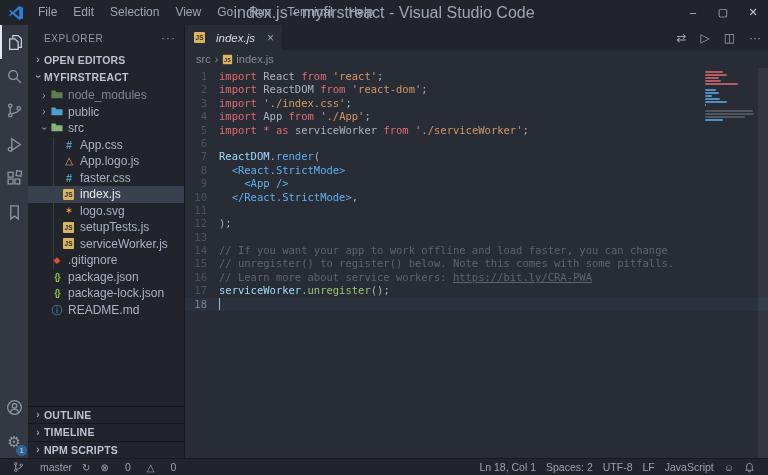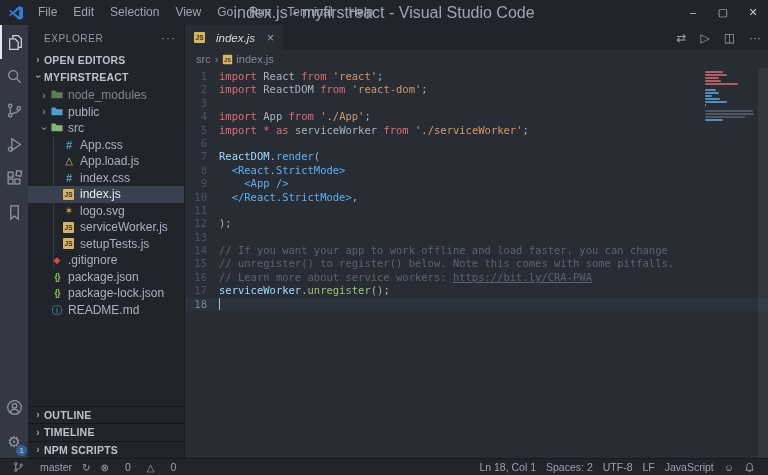--- a/index.html
+++ b/index.html
@@ -232,46 +232,46 @@
           <span>src</span>
         </div>
         <div class="tree-row" style="padding-left: 22px;">
           <span class="chev hidden">›</span>
           <span class="fi fi-css">#</span>
           <span>App.css</span>
         </div>
         <div class="tree-row" style="padding-left: 22px;">
           <span class="chev hidden">›</span>
           <span class="fi fi-test">△</span>
-          <span>App.load.js</span>
+          <span>App.logo.js</span>
         </div>
         <div class="tree-row" style="padding-left: 22px;">
           <span class="chev hidden">›</span>
           <span class="fi fi-css">#</span>
-          <span>index.css</span>
+          <span>faster.css</span>
         </div>
         <div class="tree-row selected" style="padding-left: 22px;">
           <span class="chev hidden">›</span>
           <span class="fi fi-js">JS</span>
           <span>index.js</span>
         </div>
         <div class="tree-row" style="padding-left: 22px;">
           <span class="chev hidden">›</span>
           <span class="fi fi-svg">✶</span>
           <span>logo.svg</span>
         </div>
         <div class="tree-row" style="padding-left: 22px;">
           <span class="chev hidden">›</span>
           <span class="fi fi-js">JS</span>
+          <span>setupTests.js</span>
+        </div>
+        <div class="tree-row" style="padding-left: 22px;">
+          <span class="chev hidden">›</span>
+          <span class="fi fi-js">JS</span>
           <span>serviceWorker.js</span>
-        </div>
-        <div class="tree-row" style="padding-left: 22px;">
-          <span class="chev hidden">›</span>
-          <span class="fi fi-js">JS</span>
-          <span>setupTests.js</span>
         </div>
         <div class="tree-row" style="padding-left: 10px;">
           <span class="chev hidden">›</span>
           <span class="fi fi-git">◆</span>
           <span>.gitignore</span>
         </div>
         <div class="tree-row" style="padding-left: 10px;">
           <span class="chev hidden">›</span>
           <span class="fi fi-npm">{}</span>
           <span>package.json</span>
@@ -329,20 +329,21 @@
           <div class="code-row">
             <span class="ln">1</span>
             <span class="code-text"><span class="tok-kw">import</span><span class="tok-pl"> React </span><span class="tok-kw">from</span><span class="tok-pl"> </span><span class="tok-str">'react'</span><span class="tok-pl">;</span></span>
           </div>
           <div class="code-row">
             <span class="ln">2</span>
             <span class="code-text"><span class="tok-kw">import</span><span class="tok-pl"> ReactDOM </span><span class="tok-kw">from</span><span class="tok-pl"> </span><span class="tok-str">'react-dom'</span><span class="tok-pl">;</span></span>
           </div>
           <div class="code-row">
             <span class="ln">3</span>
+            <span class="code-text"><span class="tok-kw">import</span><span class="tok-pl"> </span><span class="tok-str">'./index.css'</span><span class="tok-pl">;</span></span>
           </div>
           <div class="code-row">
             <span class="ln">4</span>
             <span class="code-text"><span class="tok-kw">import</span><span class="tok-pl"> App </span><span class="tok-kw">from</span><span class="tok-pl"> </span><span class="tok-str">'./App'</span><span class="tok-pl">;</span></span>
           </div>
           <div class="code-row">
             <span class="ln">5</span>
             <span class="code-text"><span class="tok-kw">import</span><span class="tok-pl"> </span><span class="tok-kw">*</span><span class="tok-pl"> </span><span class="tok-kw">as</span><span class="tok-pl"> serviceWorker </span><span class="tok-kw">from</span><span class="tok-pl"> </span><span class="tok-str">'./serviceWorker'</span><span class="tok-pl">;</span></span>
           </div>
           <div class="code-row">

